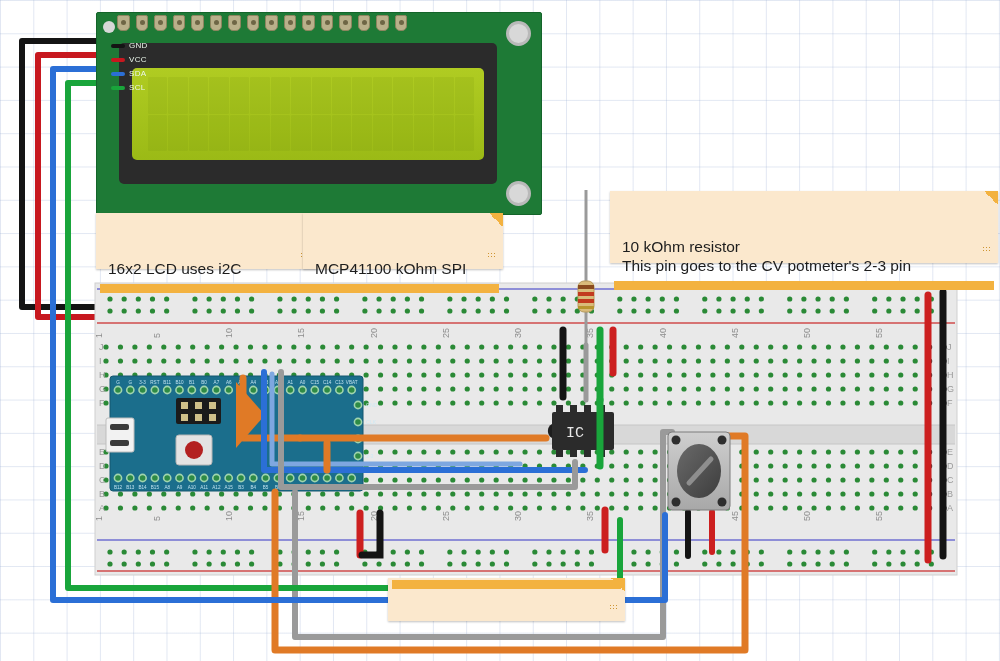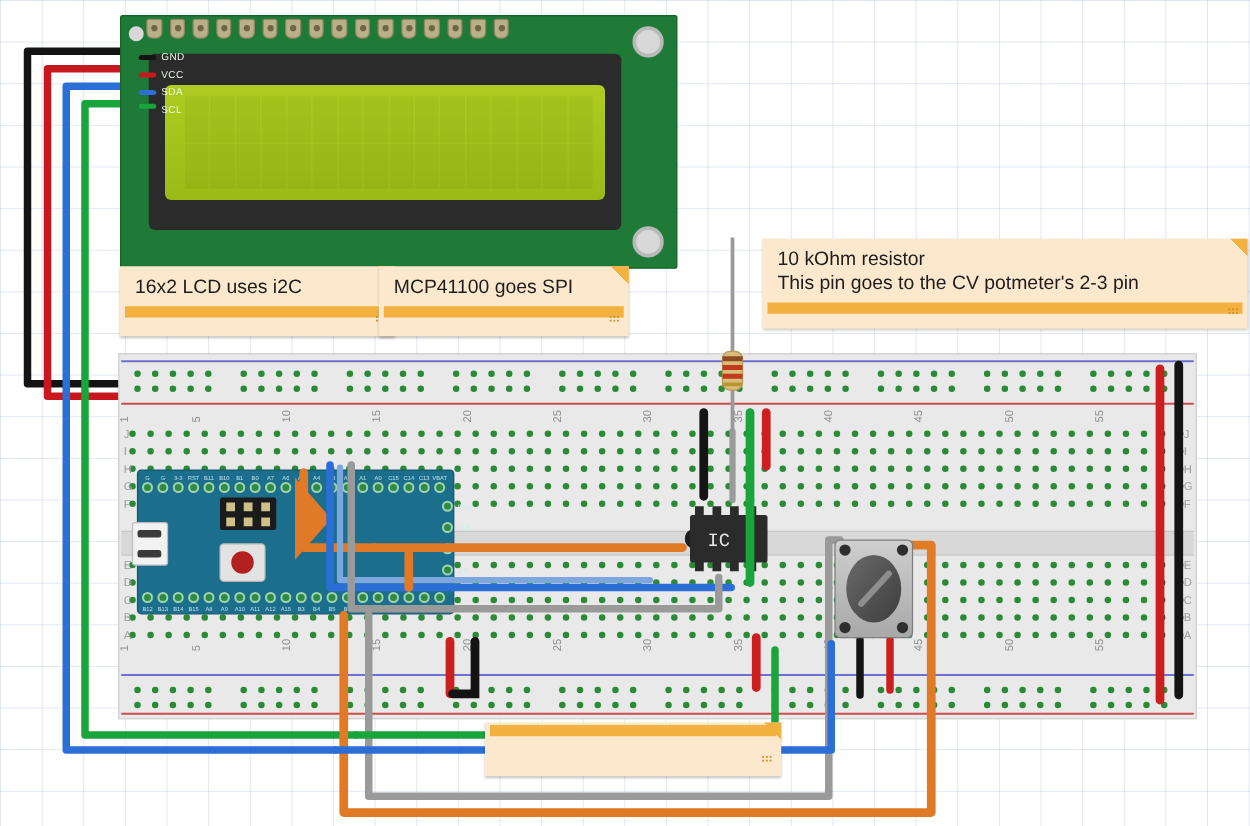--- a/index.html
+++ b/index.html
@@ -15,21 +15,21 @@
       linear-gradient(to bottom, rgba(150,170,210,.28) 1px, transparent 1px);
     background-size:33.3px 33.3px;}
   #stage{position:absolute;left:0;top:0;width:1000px;height:661px;}
   svg{position:absolute;left:0;top:0;}
   .note{
     position:absolute;
     background:#fbe8cd;
     box-shadow:0 1px 2px rgba(0,0,0,.25);
     box-sizing:border-box;
   }
-  .note .body{padding:7px 24px 4px 12px;color:#1d1d1d;font-size:15.5px;line-height:19px;white-space:pre-line;}
+  .note .body{padding:7px 24px 4px 12px;color:#1d1d1d;font-size:15.5px;line-height:19px;white-space:pre-line;margin-top:39px;}
   .note .bar{height:9px;background:#f3b240;margin:2px 4px 3px 4px;}
   .note .fold{position:absolute;right:0;top:0;width:14px;height:14px;
     background:linear-gradient(225deg,#f3b240 50%, transparent 50%);}
   .dots{position:absolute;right:7px;bottom:11px;width:9px;height:6px;
      background-image:radial-gradient(#c98c21 35%, transparent 36%);
      background-size:3px 3px;opacity:.9;}
 </style>
 </head>
 <body>
 
@@ -1215,37 +1215,37 @@
           <span style="font-size: 8px; color: rgb(234, 246, 234); font-family: &quot;Liberation Sans&quot;, sans-serif; letter-spacing: 0.3px;">GND</span>
         </div>
         <div style="position: absolute; left: 0px; top: 12px; display: flex; align-items: center; gap: 4px;">
           <div style="width: 14px; height: 4px; background: rgb(199, 24, 31); border-radius: 2px;"></div>
           <span style="font-size: 8px; color: rgb(234, 246, 234); font-family: &quot;Liberation Sans&quot;, sans-serif; letter-spacing: 0.3px;">VCC</span>
         </div>
         <div style="position: absolute; left: 0px; top: 26px; display: flex; align-items: center; gap: 4px;">
           <div style="width: 14px; height: 4px; background: rgb(43, 111, 214); border-radius: 2px;"></div>
           <span style="font-size: 8px; color: rgb(234, 246, 234); font-family: &quot;Liberation Sans&quot;, sans-serif; letter-spacing: 0.3px;">SDA</span>
         </div>
-        <div style="position: absolute; left: 0px; top: 40px; display: flex; gap: 4px;">
+        <div style="position: absolute; left: 0px; top: 40px; display: flex; align-items: center; gap: 4px;">
           <div style="width: 14px; height: 4px; background: rgb(25, 165, 59); border-radius: 2px;"></div>
           <span style="font-size: 8px; color: rgb(234, 246, 234); font-family: &quot;Liberation Sans&quot;, sans-serif; letter-spacing: 0.3px;">SCL</span>
         </div>
       </div>
 </div>
 
 <div id="notes-layer">
       <div class="note" style="left: 96px; top: 213px; width: 220px; height: 56px;">
         <div class="fold"></div>
         <div class="body">16x2 LCD uses i2C</div>
         <div class="bar"></div>
         <div class="dots"></div>
       </div>
       <div class="note" style="left: 303px; top: 213px; width: 200px; height: 56px;">
         <div class="fold"></div>
-        <div class="body">MCP41100 goes SPI</div>
+        <div class="body">MCP41100 kOhm SPI</div>
         <div class="bar"></div>
         <div class="dots"></div>
       </div>
       <div class="note" style="left: 610px; top: 191px; width: 388px; height: 72px;">
         <div class="fold"></div>
         <div class="body">10 kOhm resistor
 This pin goes to the CV potmeter's 2-3 pin</div>
         <div class="bar"></div>
         <div class="dots"></div>
       </div>

